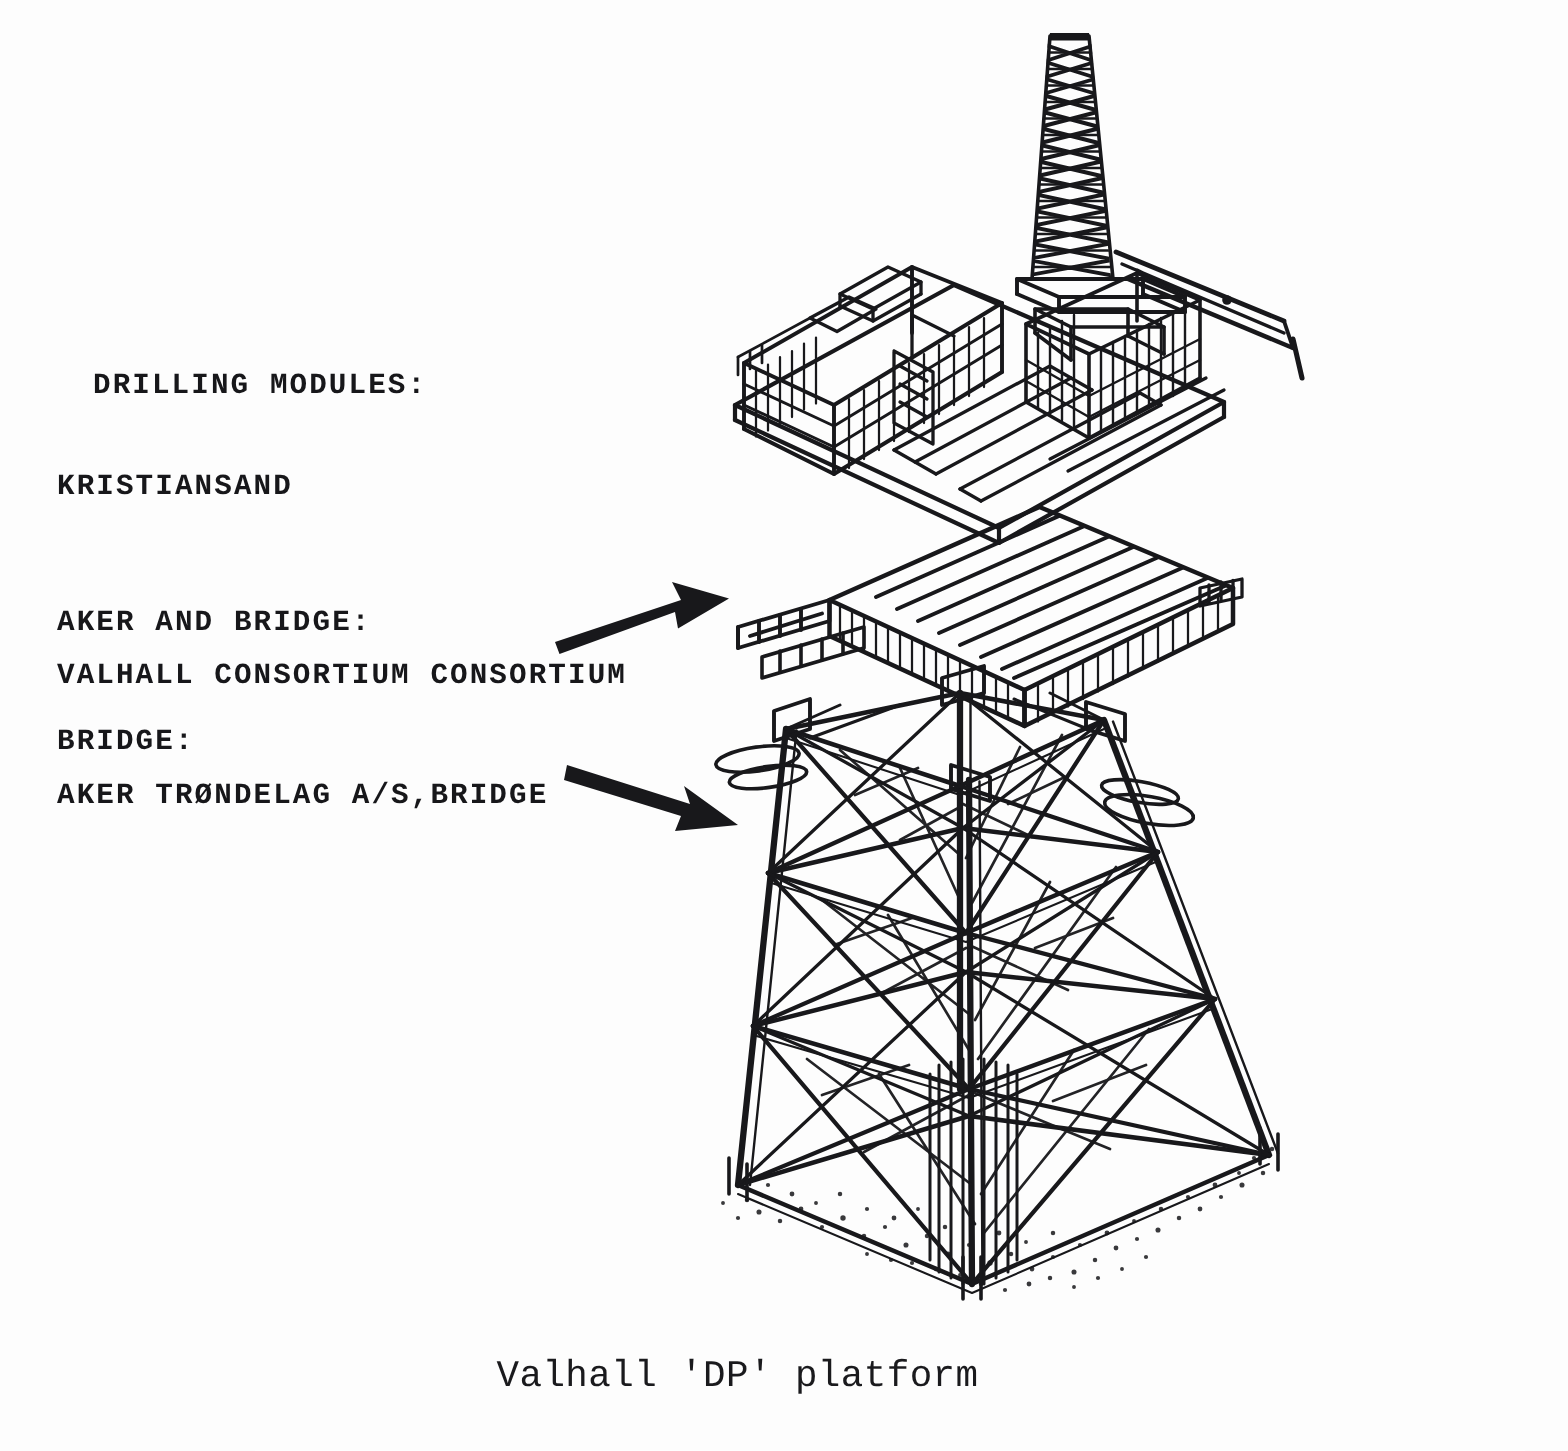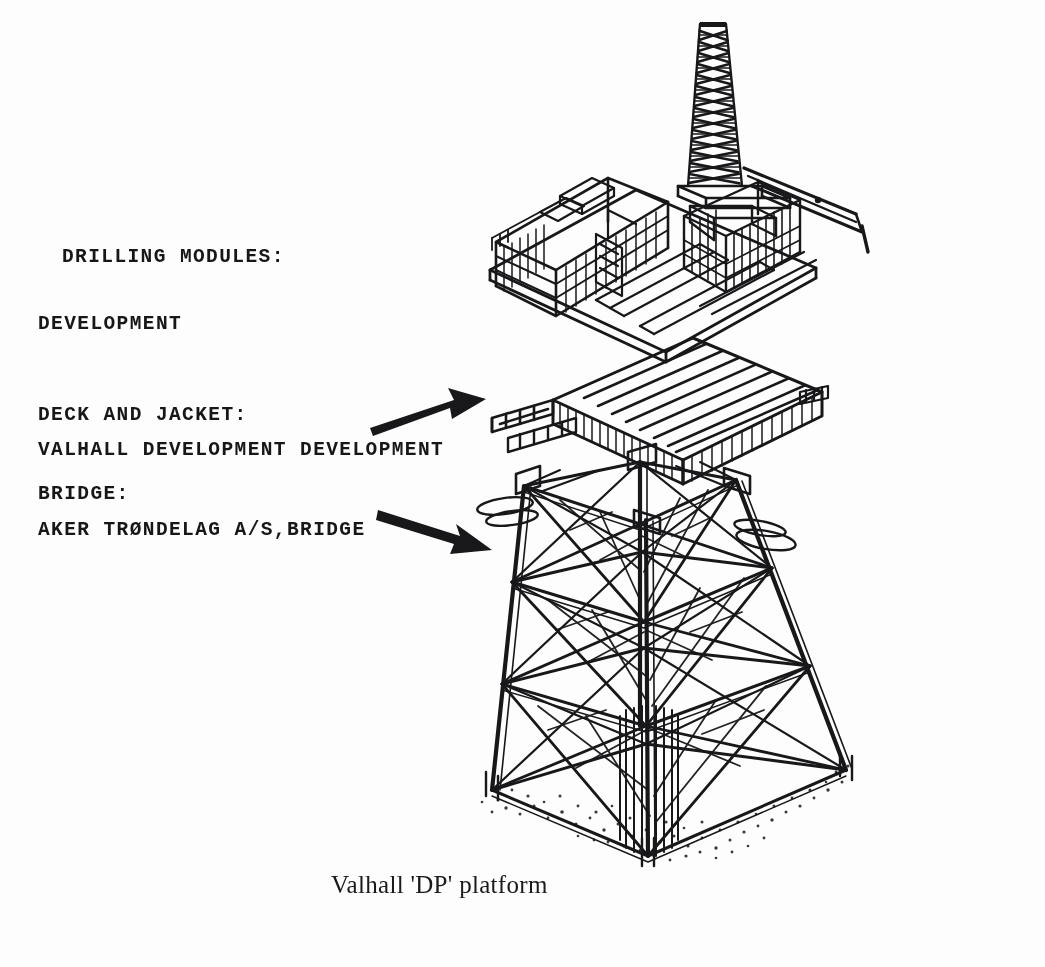--- a/index.html
+++ b/index.html
@@ -421,23 +421,23 @@
 
   <svg class="arrow" style="left:368px; top:386px; width:120px; height:56px;" viewBox="0 0 120 56">
     <path class="solidink" d="M2,42 L86,14 L80,2 L118,13 L84,33 L82,22 L5,50 Z" style="fill: rgb(24, 24, 27);"></path>
   </svg>
 
   <svg class="arrow" style="left:376px; top:502px; width:120px; height:60px;" viewBox="0 0 120 60">
     <path class="solidink" d="M2,8 L84,34 L80,22 L116,48 L74,52 L78,42 L0,18 Z" style="fill: rgb(24, 24, 27);"></path>
   </svg>
 
   <div class="anno" style="left:38px; top:248px;margin-left:24px;">DRILLING MODULES:</div>
-  <div class="anno" style="left:38px; top:315px;">DEVELOPMENT</div>
-
-  <div class="anno" style="left:38px; top:406px;">DECK AND JACKET:</div>
-  <div class="anno" style="left:38px; top:441px;">VALHALL DEVELOPMENT DEVELOPMENT</div>
+  <div class="anno" style="left:38px; top:315px;">KRISTIANSAND</div>
+
+  <div class="anno" style="left:38px; top:406px;">AKER AND BRIDGE:</div>
+  <div class="anno" style="left:38px; top:441px;">VALHALL CONSORTIUM CONSORTIUM</div>
 
   <div class="anno" style="left:38px; top:485px;">BRIDGE:</div>
   <div class="anno" style="left:38px; top:521px;">AKER TRØNDELAG A/S,BRIDGE</div>
 
-  <div class="caption" style="left:331px; top:871px;">Valhall 'DP' platform</div>
+  <div class="caption" style="left:331px; top:903px;font-family:Liberation Mono, monospace;">Valhall 'DP' platform</div>
 
 </div>
 
 </body></html>

